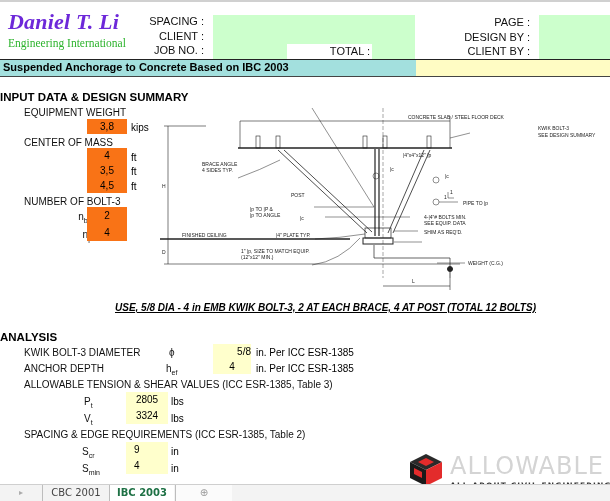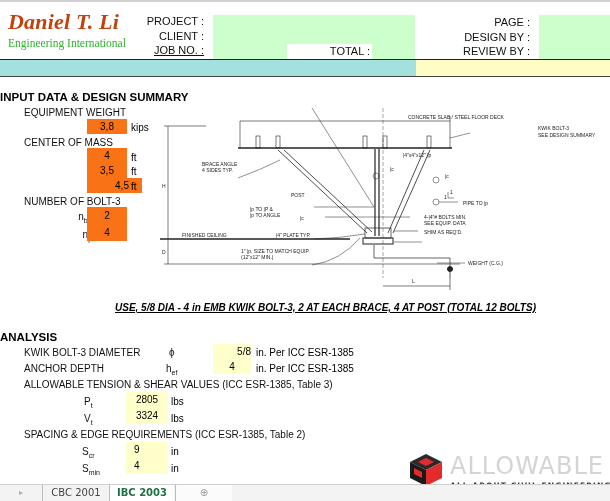--- a/index.html
+++ b/index.html
@@ -1,21 +1,21 @@
 <!DOCTYPE html>
 <html><head>
 <meta charset="utf-8">
 <style>
   html, body { margin:0; padding:0; }
   body { width:610px; height:501px; overflow:hidden; background:#ffffff; position:relative;
          font-family:"Liberation Sans", sans-serif; font-size:10px; color:#000; }
   .abs { position:absolute; }
   .topline { left:0; top:0; width:610px; height:2px; background:#d0d0d0; }
   .logo-name { left:8px; top:9px; font-family:"Liberation Serif", serif; font-style:italic; font-weight:bold;
-               font-size:22px; color:#c2410c; white-space:nowrap; letter-spacing:0.2px; }
+               font-size:22px; color:#6d28d9; white-space:nowrap; letter-spacing:0.2px; }
   .logo-sub { left:8px; top:37px; font-family:"Liberation Serif", serif; font-size:11.5px; color:#2db32d; white-space:nowrap; }
   .hlabel { font-size:11px; color:#111; text-align:right; white-space:nowrap; }
   .green-cell { background:#ccffcc; }
   .title-bar { left:0; top:59px; width:610px; height:16px; border-top:1.5px solid #222; border-bottom:1.5px solid #444; }
   .title-left { left:0; top:0; width:416px; height:16px; background:#a3e0de; }
   .title-right { left:416px; top:0; width:194px; height:16px; background:#fffcc4; }
   .title-text { left:3px; top:1px; font-weight:bold; font-size:11px; white-space:nowrap; }
   .section-head { font-weight:bold; font-size:11.5px; white-space:nowrap; }
   .lbl { font-size:10px; white-space:nowrap; color:#111;padding-left:24px; }
   .val-g { background:#f97316; text-align:center; font-size:10px; }
@@ -30,54 +30,55 @@
   sub { font-size:7px; }
 </style>
 </head>
 <body>
 
 <div class="abs topline"></div>
 
 <div class="abs logo-name">Daniel T. Li</div>
 <div class="abs logo-sub">Engineering International</div>
 
-<div class="abs hlabel" style="left:130px; top:15px; width:74px;">PROJECT :</div>
+<div class="abs hlabel" style="left:130px; top:15px; width:74px;">SPACING :</div>
 <div class="abs hlabel" style="left:130px; top:30px; width:74px;">CLIENT :</div>
-<div class="abs hlabel" style="left:130px; top:44px; width:74px;text-decoration:underline;">JOB NO. :</div>
+<div class="abs hlabel" style="left:130px; top:44px; width:74px;">JOB NO. :</div>
 
 <div class="abs green-cell" style="left:213px; top:15px; width:202px; height:29px;"><span></span></div>
 <div class="abs green-cell" style="left:213px; top:44px; width:74px; height:15px;"><span></span></div>
 <div class="abs hlabel" style="left:290px; top:45px; width:80px;">TOTAL :</div>
 <div class="abs green-cell" style="left:372px; top:44px; width:43px; height:15px;"><span></span></div>
 
 <div class="abs hlabel" style="left:440px; top:16px; width:90px;">PAGE :</div>
 <div class="abs hlabel" style="left:440px; top:31px; width:90px;">DESIGN BY :</div>
-<div class="abs hlabel" style="left:440px; top:45px; width:90px;">REVIEW BY :</div>
+<div class="abs hlabel" style="left:440px; top:45px; width:90px;">CLIENT BY :</div>
 <div class="abs green-cell" style="left:539px; top:15px; width:71px; height:44px;"><span></span></div>
 
 <div class="abs title-bar">
   <div class="abs title-left"></div>
   <div class="abs title-right"></div>
+  <div class="abs title-text">Suspended Anchorage to Concrete Based on IBC 2003</div>
 </div>
 
 <div class="abs section-head" style="left:0; top:91px;">INPUT DATA &amp; DESIGN SUMMARY</div>
 <div class="abs lbl" style="left:0; top:107px;">EQUIPMENT WEIGHT</div>
 <div class="abs lbl" style="left:55px; top:122px; width:30px; text-align:right;">W =</div>
 <div class="abs val-g" style="left:87px; top:119px; width:40px; height:15px; line-height:15px;">3,8</div>
 <div class="abs unit" style="left:131px; top:122px;">kips</div>
 
 <div class="abs lbl" style="left:0; top:137px;">CENTER OF MASS</div>
 <div class="abs lbl" style="left:55px; top:152px; width:30px; text-align:right;">H =</div>
 <div class="abs val-g" style="left:87px; top:148px; width:40px; height:15px; line-height:15px;">4</div>
 <div class="abs unit" style="left:131px; top:152px;">ft</div>
 <div class="abs lbl" style="left:55px; top:166px; width:30px; text-align:right;">D =</div>
 <div class="abs val-g" style="left:87px; top:163px; width:40px; height:15px; line-height:15px;">3,5</div>
 <div class="abs unit" style="left:131px; top:166px;">ft</div>
 <div class="abs lbl" style="left:55px; top:181px; width:30px; text-align:right;">L =</div>
-<div class="abs val-g" style="left:87px; top:178px; width:40px; height:15px; line-height:15px;padding-left:15px;">4,5</div>
+<div class="abs val-g" style="left:87px; top:178px; width:40px; height:15px; line-height:15px;">4,5</div>
 <div class="abs unit" style="left:131px; top:181px;">ft</div>
 
 <div class="abs lbl" style="left:0; top:196px;">NUMBER OF BOLT-3</div>
 <div class="abs lbl" style="left:42px; top:211px; width:44px; text-align:right;"><span>n</span><sub>brace</sub> <span>=</span></div>
 <div class="abs val-g" style="left:87px; top:207px; width:40px; height:17px; line-height:17px;">2</div>
 <div class="abs lbl" style="left:42px; top:229px; width:44px; text-align:right;"><span>n</span><sub>post</sub> <span>=</span></div>
 <div class="abs val-g" style="left:87px; top:224px; width:40px; height:17px; line-height:17px;">4</div>
 
 <div class="abs" style="left:160px; top:108px; width:450px; height:190px;">
   <svg width="450" height="190" viewBox="0 0 450 190" style="position:absolute;left:0;top:0;">

